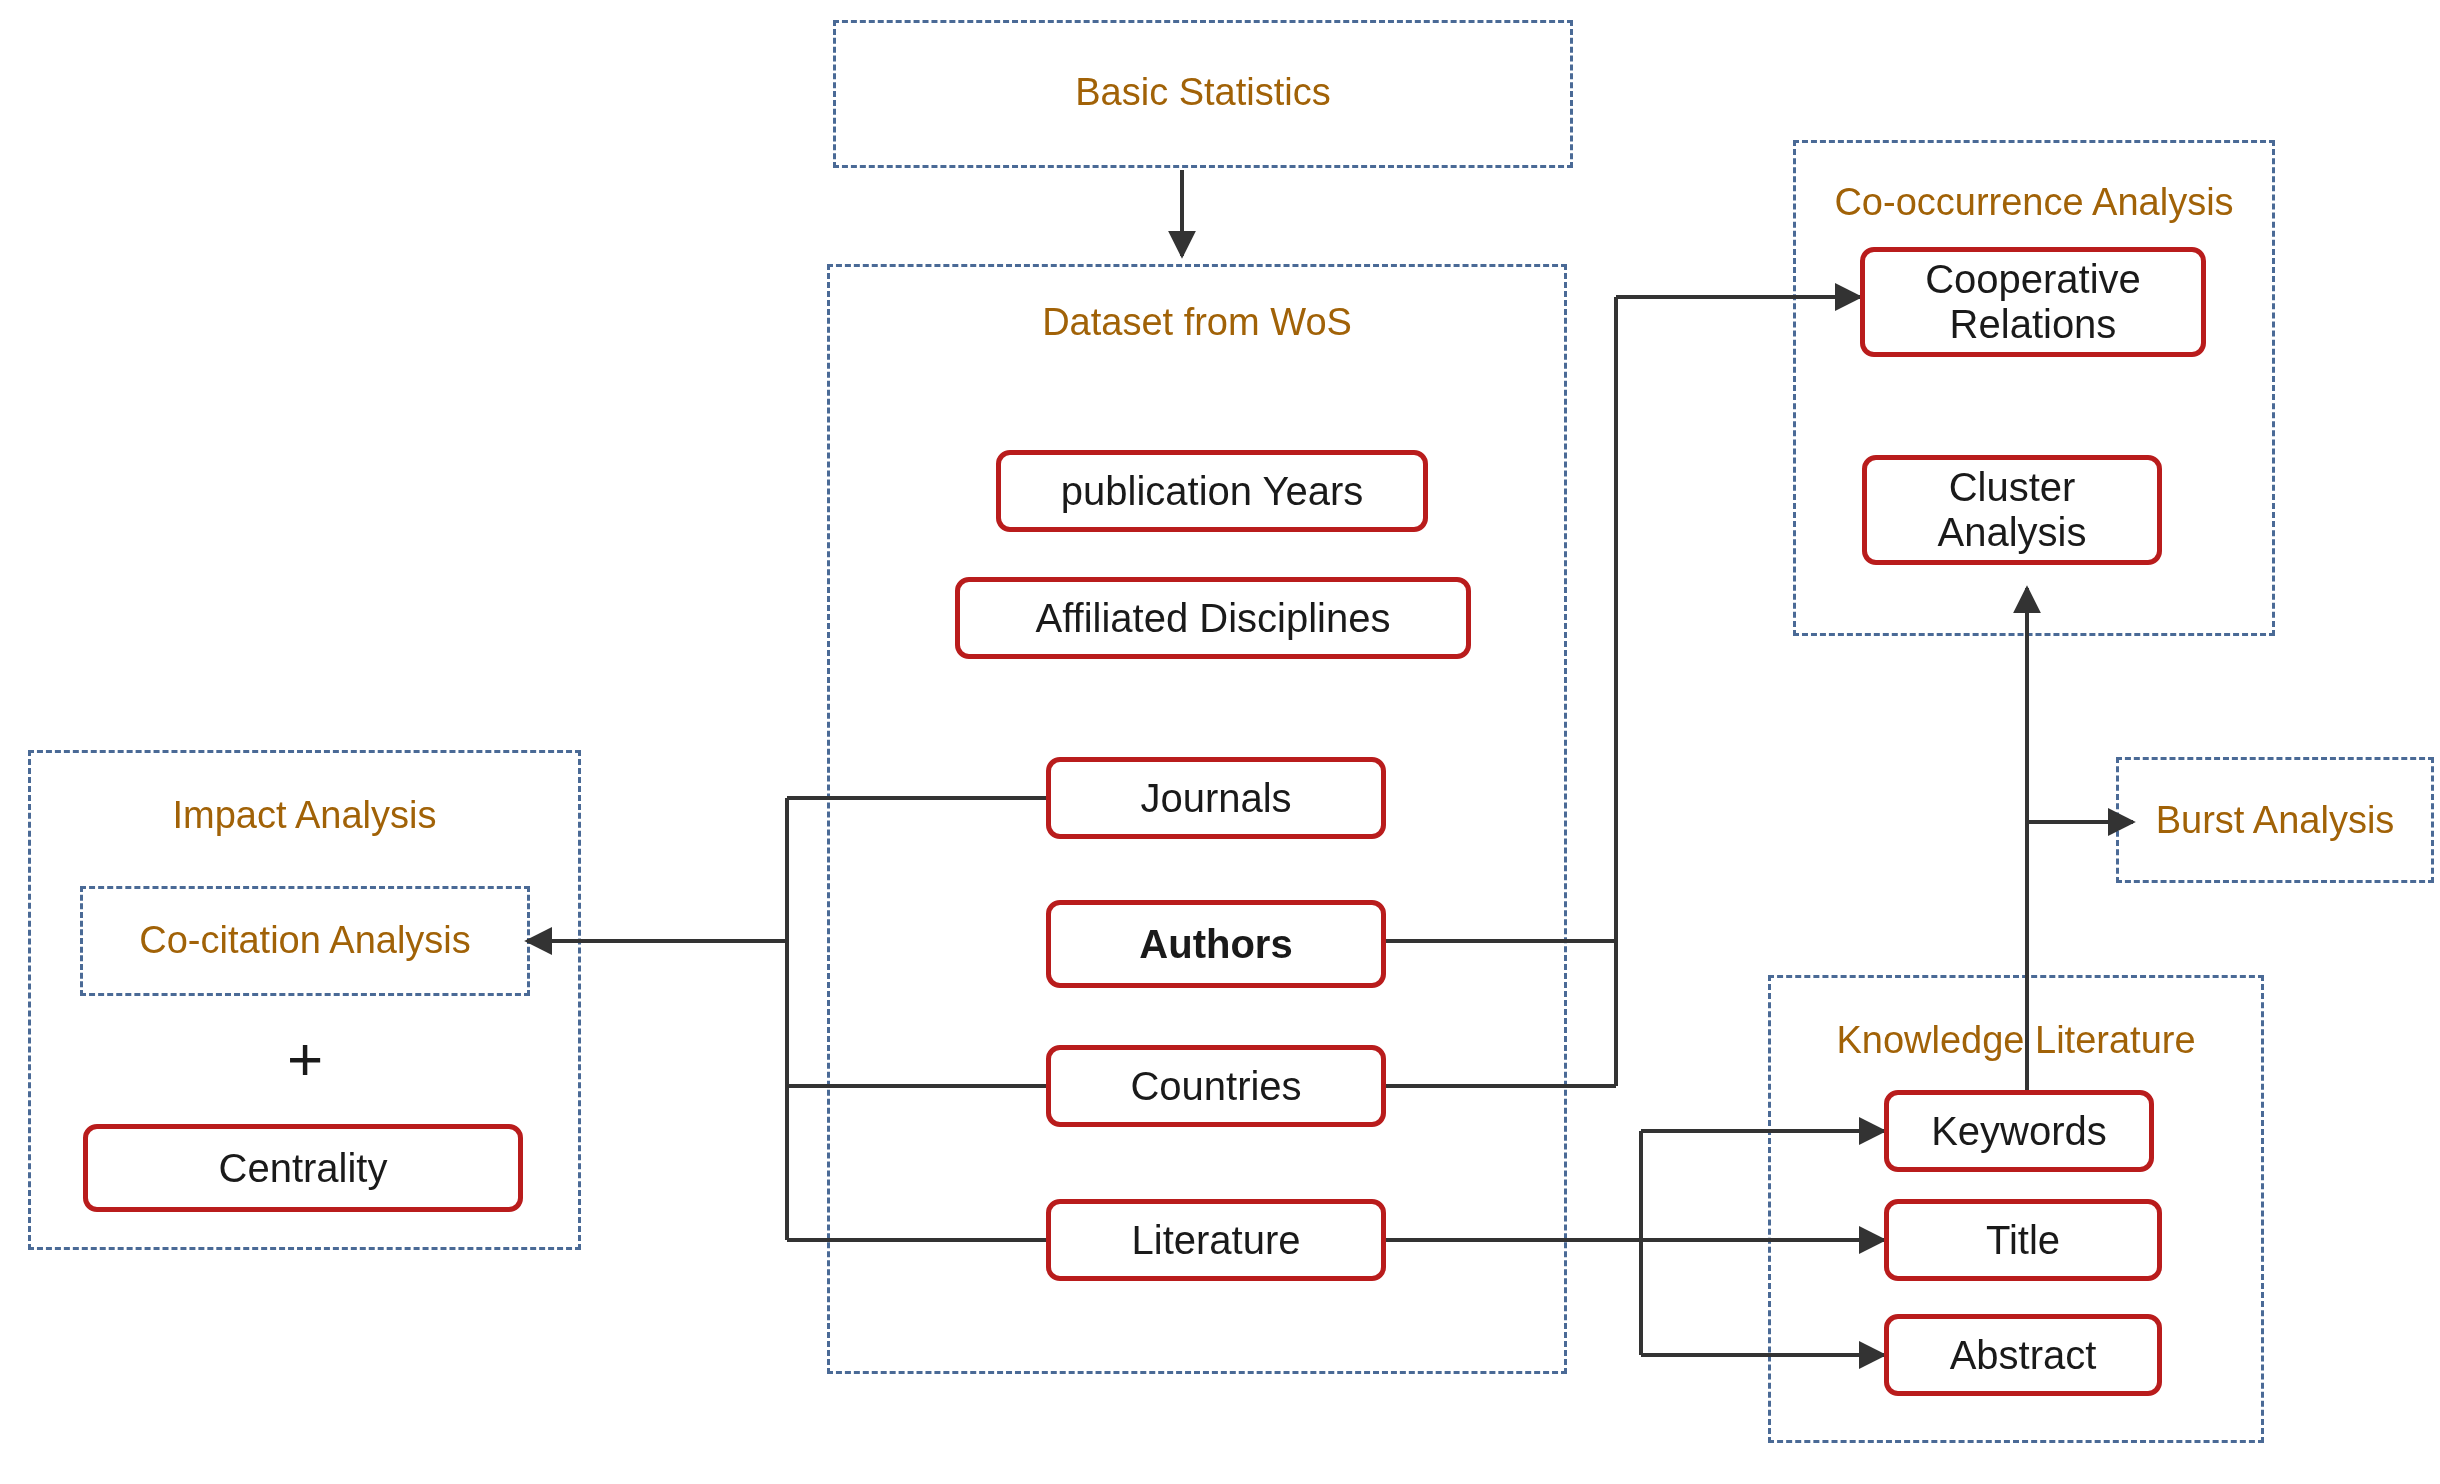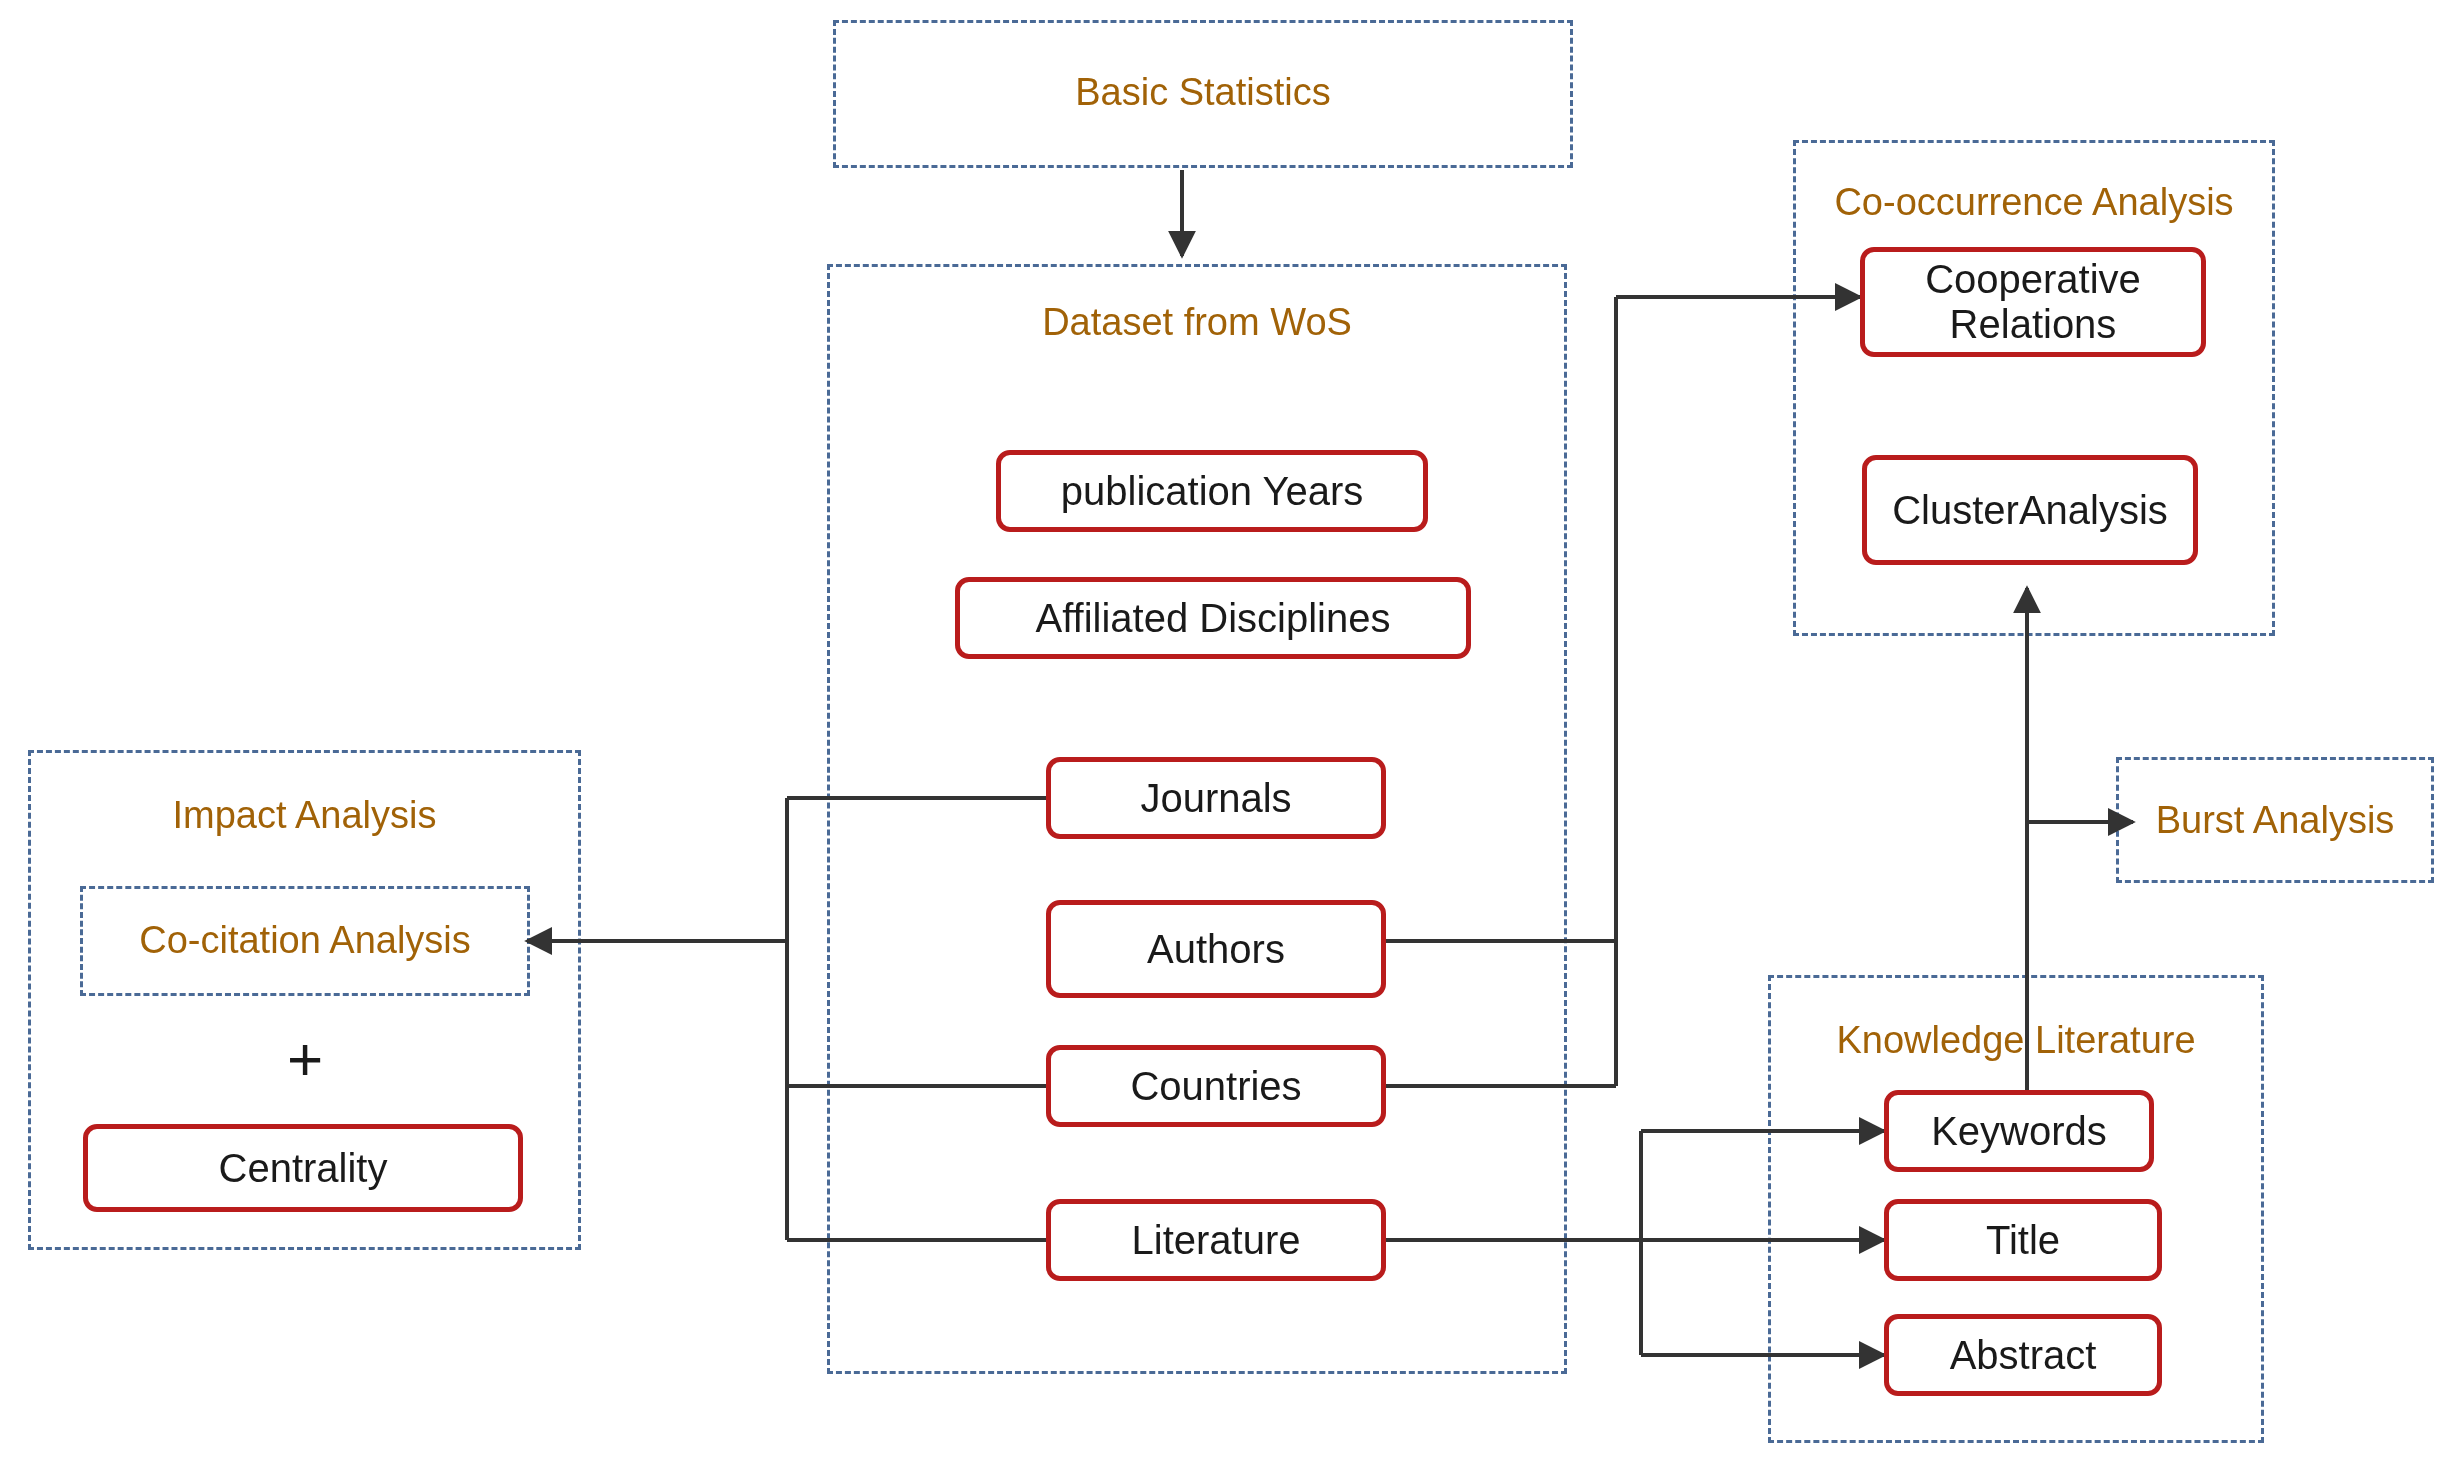--- a/index.html
+++ b/index.html
@@ -116,41 +116,41 @@
   </div>
 
   <div class="node" style="left:955px; top:577px; width:516px; height:82px;">
     <span>Affiliated Disciplines</span>
   </div>
 
   <div class="node" style="left:1046px; top:757px; width:340px; height:82px;">
     <span>Journals</span>
   </div>
 
-  <div class="node" style="left:1046px; top:900px; width:340px; height:98px;">
+  <div class="node" style="left:1046px; top:900px; width:340px; height:88px;font-weight:bold;">
     <span>Authors</span>
   </div>
 
   <div class="node" style="left:1046px; top:1045px; width:340px; height:82px;">
     <span>Countries</span>
   </div>
 
   <div class="node" style="left:1046px; top:1199px; width:340px; height:82px;">
     <span>Literature</span>
   </div>
 
   <div class="group" style="left:1793px; top:140px; width:482px; height:496px;"></div>
   <div class="group-title" style="left:1793px; top:182px; width:482px; text-align:center;">Co-occurrence Analysis</div>
 
   <div class="node two-line" style="left:1860px; top:247px; width:346px; height:110px; flex-direction:column;">
     <span>Cooperative</span>
     <span>Relations</span>
   </div>
 
-  <div class="node two-line" style="left:1862px; top:455px; width:336px; height:110px; ">
+  <div class="node two-line" style="left:1862px; top:455px; width:300px; height:110px; flex-direction:column;">
     <span>Cluster</span>
     <span>Analysis</span>
   </div>
 
   <div class="group" style="left:2116px; top:757px; width:318px; height:126px;"></div>
   <div class="group-title" style="left:2116px; top:800px; width:318px; text-align:center;">Burst Analysis</div>
 
   <div class="group" style="left:1768px; top:975px; width:496px; height:468px;"></div>
   <div class="group-title" style="left:1768px; top:1020px; width:496px; text-align:center;">Knowledge Literature</div>
 

